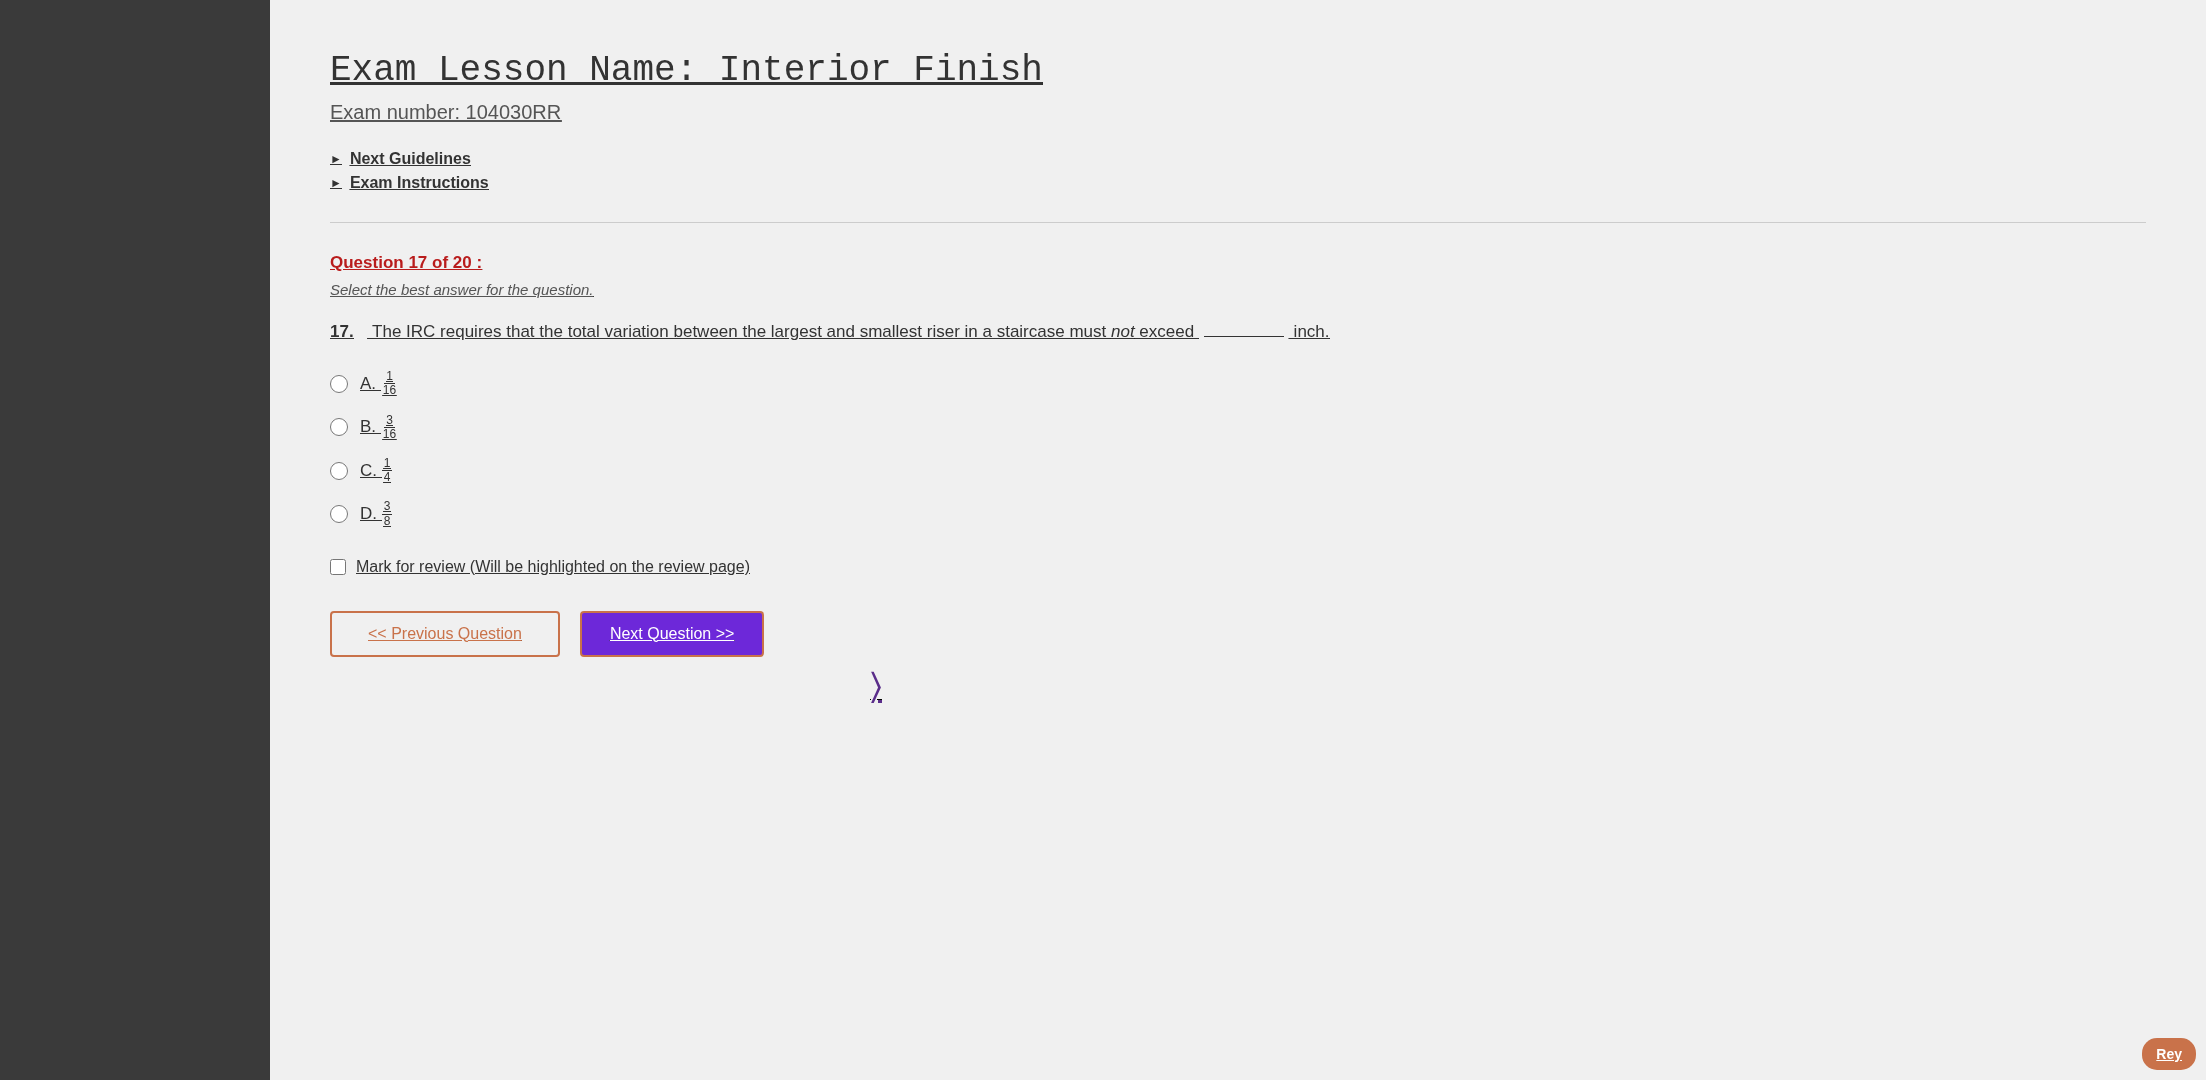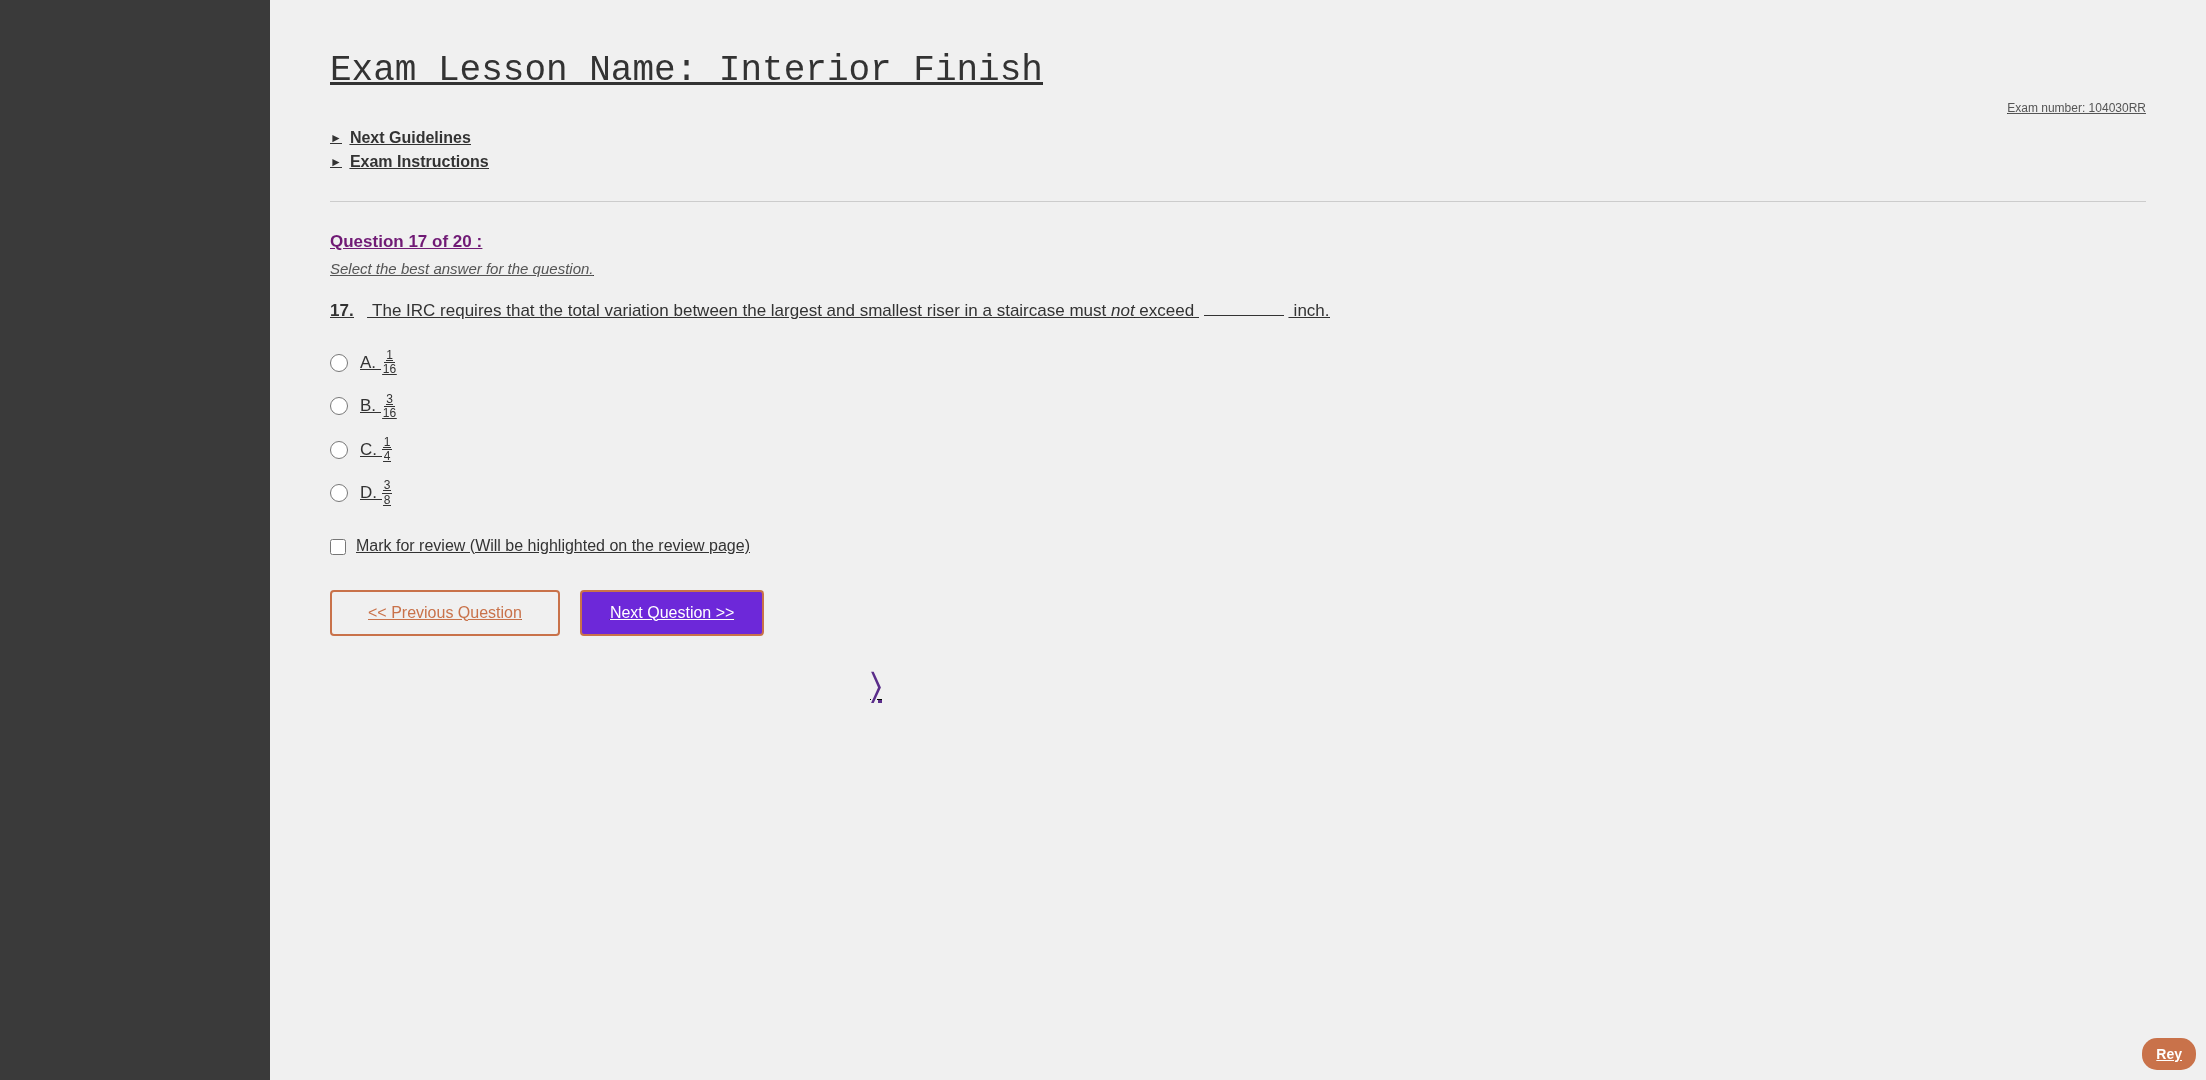--- a/index.html
+++ b/index.html
@@ -35,24 +35,23 @@
 
     .exam-title {
       font-size: 36px;
       font-weight: 300;
       color: #333;
       margin-bottom: 10px;
       font-family: 'Courier New', Courier, monospace;
     }
 
     .exam-number {
-      font-size: 12px;
+      font-size: 20px;
       color: #555;
-      margin-bottom: 14px;
-      text-align: right;
+      margin-bottom: 26px;
     }
 
     .collapsible-section {
       margin-bottom: 6px;
     }
 
     .collapsible-header {
       display: flex;
       align-items: center;
       cursor: pointer;
@@ -69,21 +68,21 @@
 
     .divider {
       border: none;
       border-top: 1px solid #ccc;
       margin: 30px 0;
     }
 
     .question-counter {
       font-size: 17px;
       font-weight: bold;
-      color: #701a75;
+      color: #b91c1c;
       margin-bottom: 8px;
     }
 
     .question-instruction {
       font-size: 15px;
       font-style: italic;
       color: #555;
       margin-bottom: 20px;
     }
 
@@ -142,21 +141,21 @@
     }
 
     .fraction .denominator {
       padding: 0 2px;
       font-size: 12px;
       text-align: right;
     }
 
     .mark-review {
       display: flex;
-      align-items: flex-end;
+      align-items: center;
       margin-bottom: 35px;
       font-size: 16px;
       color: #333;
     }
 
     .mark-review input[type="checkbox"] {
       margin-right: 10px;
       width: 16px;
       height: 16px;
       cursor: pointer;

